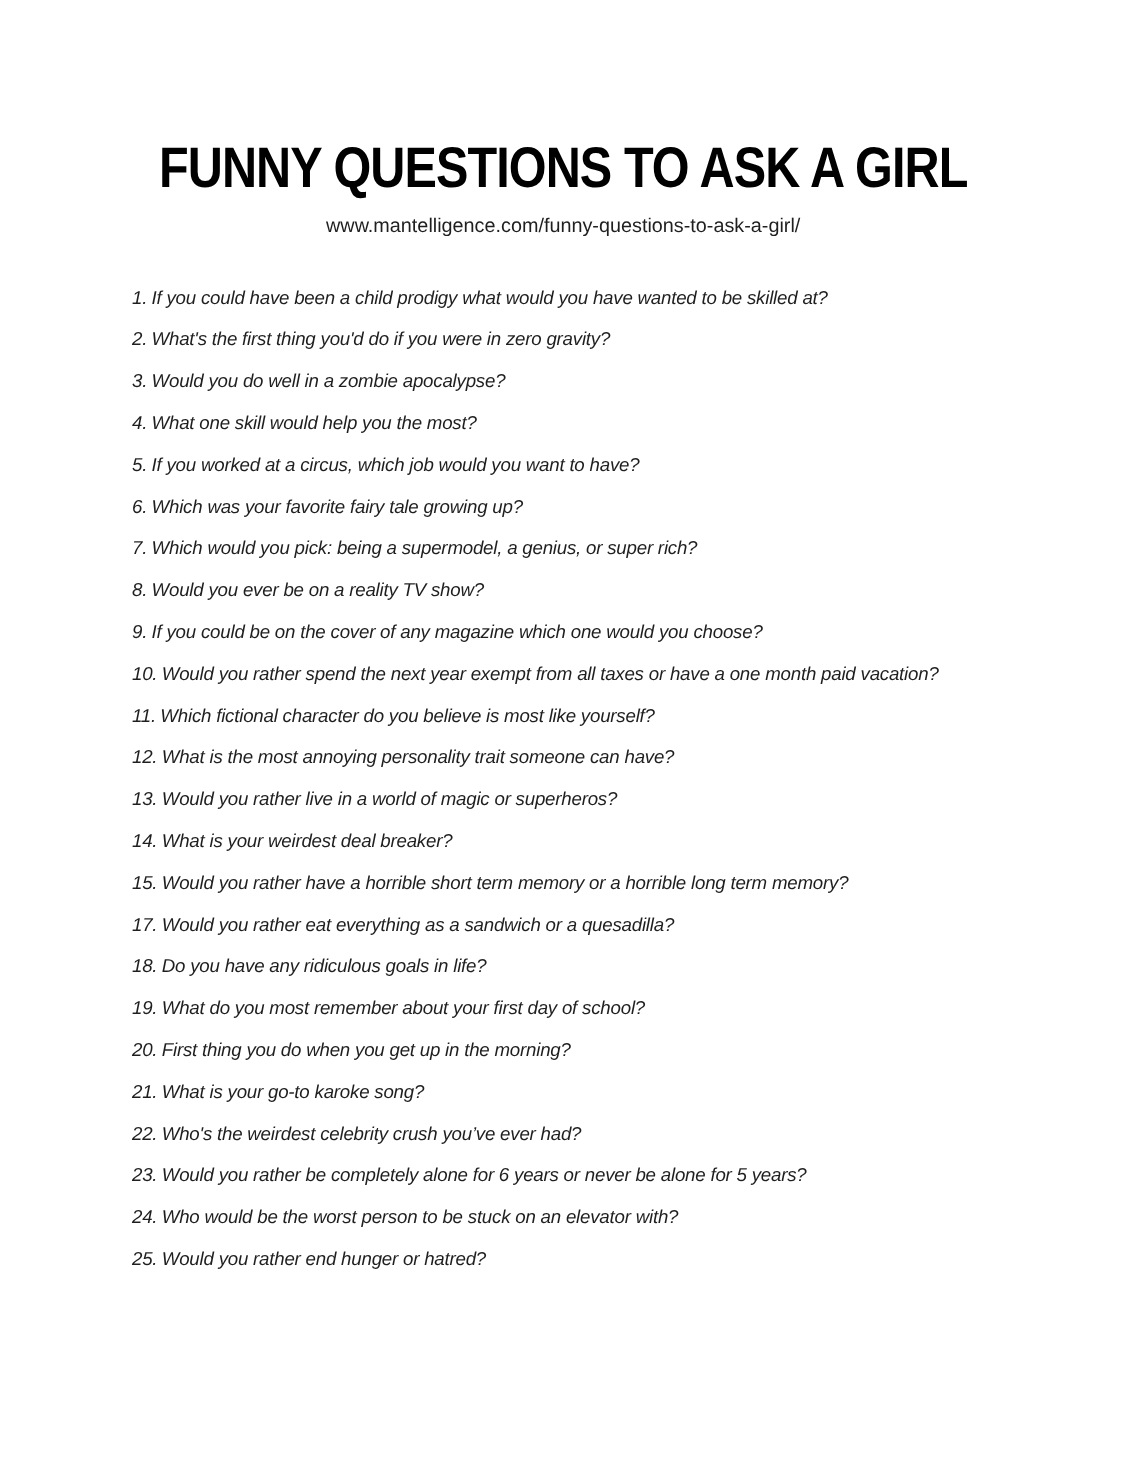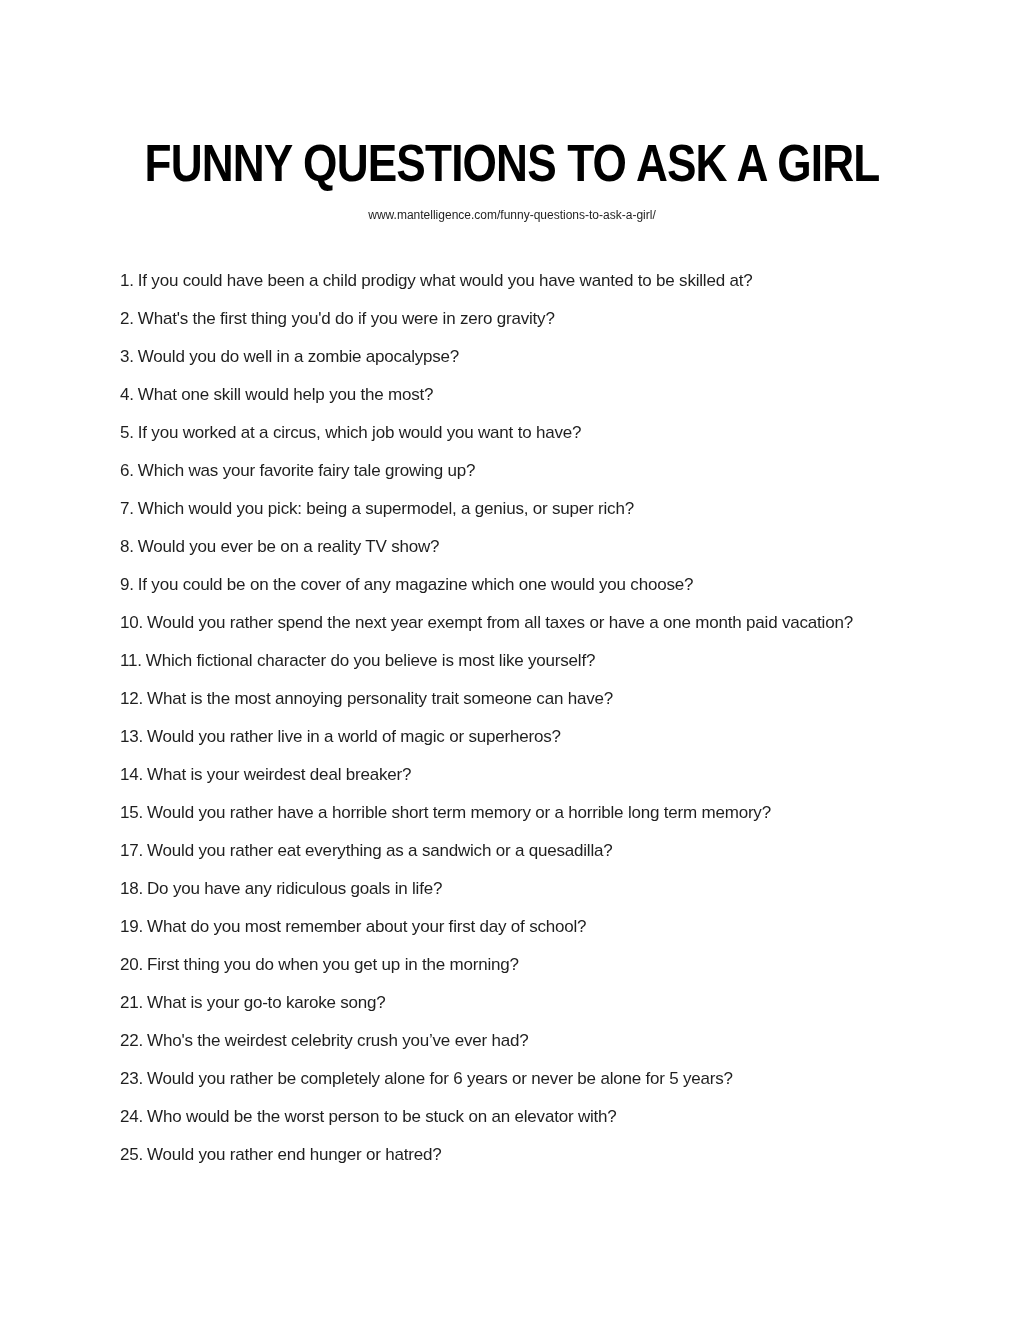--- a/index.html
+++ b/index.html
@@ -4,55 +4,56 @@
 <style>
   * { margin: 0; padding: 0; box-sizing: border-box; }
   html, body {
     background: #ffffff;
     font-family: "Liberation Sans", sans-serif;
   }
   .page {
     position: relative;
     width: 1024px;
     height: 1188px;
-    margin: 11px auto;
+    margin: 1px auto;
     background: #ffffff;
     overflow: hidden;
   }
   .doc-title {
     margin-top: 124px;
     text-align: center;
     font-size: 52px;
     font-weight: 700;
     line-height: 1.1;
     color: #000000;
     letter-spacing: -1px;
     transform: scaleX(0.85);
     transform-origin: center;
     white-space: nowrap;
   }
   .doc-url {
     margin-top: 13px;
     text-align: center;
-    font-size: 12px;
+    font-size: 18px;
     line-height: 20px;
     color: #1f1f1f;
     text-decoration: none;
     display: block;
   }
   .question-list {
     margin: 46px 90px 0 120px;
     list-style: none;
   }
   .question-item {
     font-size: 17px;
     line-height: 20px;
     margin-bottom: 18px;
     color: #1f1f1f;
     letter-spacing: -0.2px;
+    font-style: italic;
   }
   .question-number { margin-right: 4px; }
 </style>
 </head>
 <body>
 
 <div class="page">
 
   <h1 class="doc-title">FUNNY QUESTIONS TO ASK A GIRL</h1>
 

